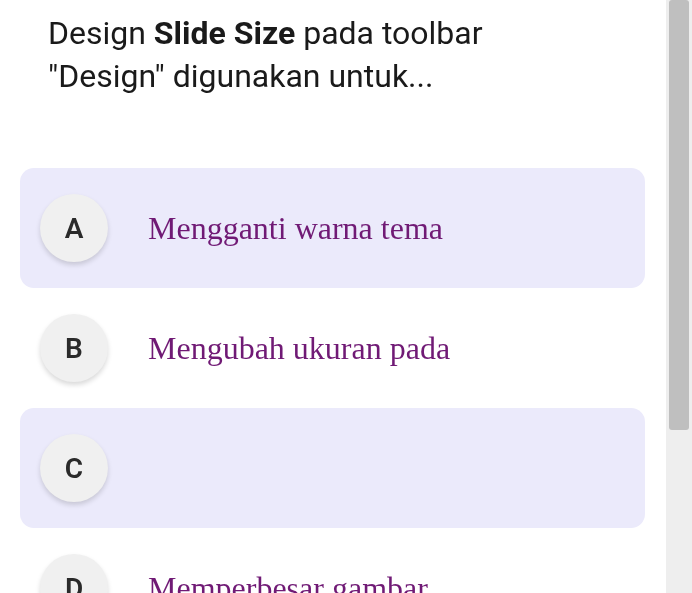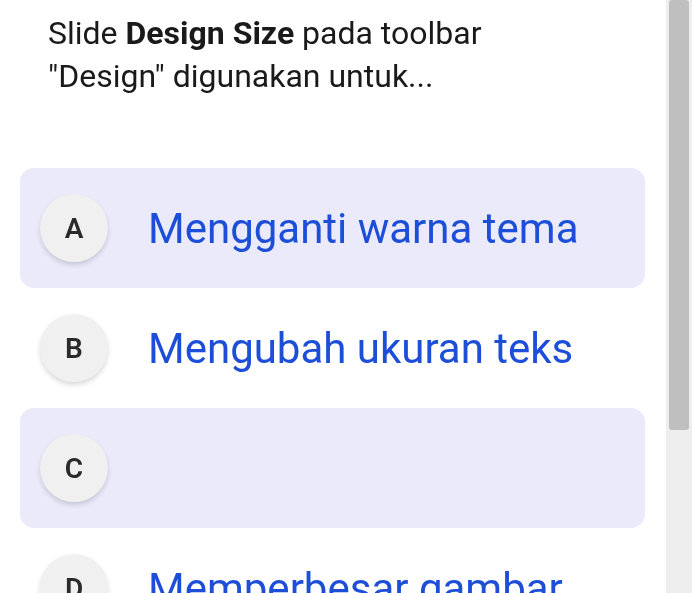--- a/index.html
+++ b/index.html
@@ -53,23 +53,24 @@
       display: flex;
       align-items: center;
       justify-content: center;
       font-size: 28px;
       font-weight: 600;
       color: #2a2a2a;
       flex-shrink: 0;
       margin-right: 40px;
     }
     .option-text {
-      font-size: 42px;
-      color: #1d4ed8;
+      font-size: 32px;
+      color: #701a75;
       font-weight: 400;
+      font-family: Liberation Serif, serif;
     }
     .scrollbar-track {
       position: absolute;
       right: 0;
       top: 0;
       width: 26px;
       height: 100%;
       background: #eeeeee;
     }
     .scrollbar-thumb {
@@ -80,31 +81,31 @@
       height: 430px;
       background: #bfbfbf;
       border-radius: 3px;
     }
   </style>
 </head>
 <body>
 
 <div class="content">
   <div class="question">
-    <span>Slide </span><span class="bold">Design Size</span><span> pada toolbar "Design" digunakan untuk...</span>
+    <span>Design </span><span class="bold">Slide Size</span><span> pada toolbar "Design" digunakan untuk...</span>
   </div>
 
   <div class="options">
     <div class="option highlighted">
       <div class="option-letter">A</div>
       <div class="option-text">Mengganti warna tema</div>
     </div>
     <div class="option">
       <div class="option-letter">B</div>
-      <div class="option-text">Mengubah ukuran teks</div>
+      <div class="option-text">Mengubah ukuran pada</div>
     </div>
     <div class="option highlighted">
       <div class="option-letter">C</div>
     </div>
     <div class="option">
       <div class="option-letter">D</div>
       <div class="option-text">Memperbesar gambar</div>
     </div>
   </div>
 </div>

